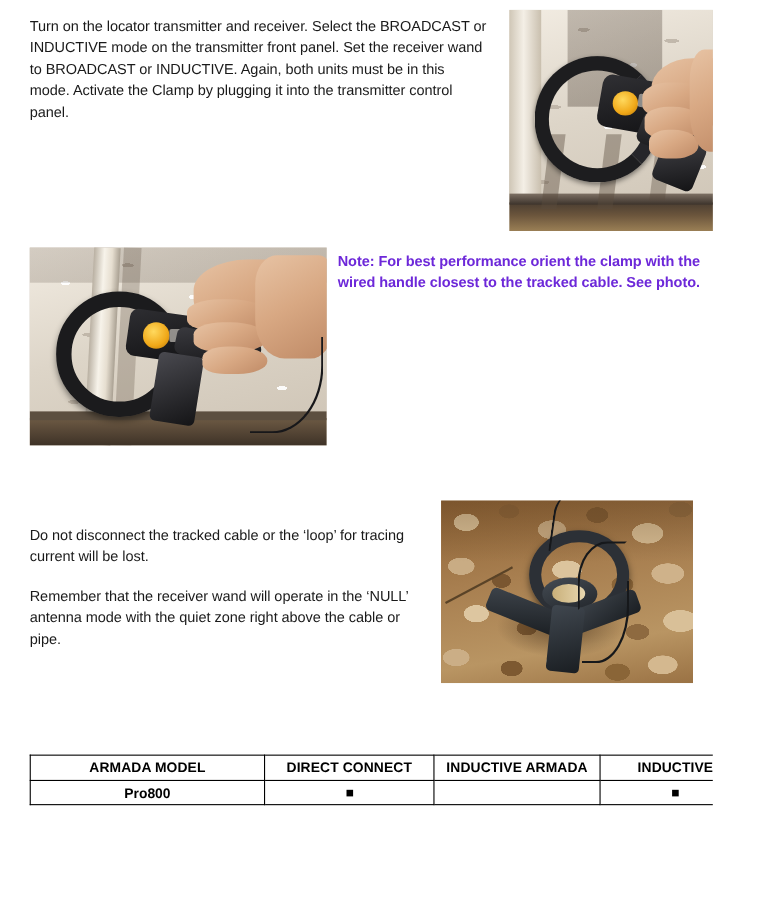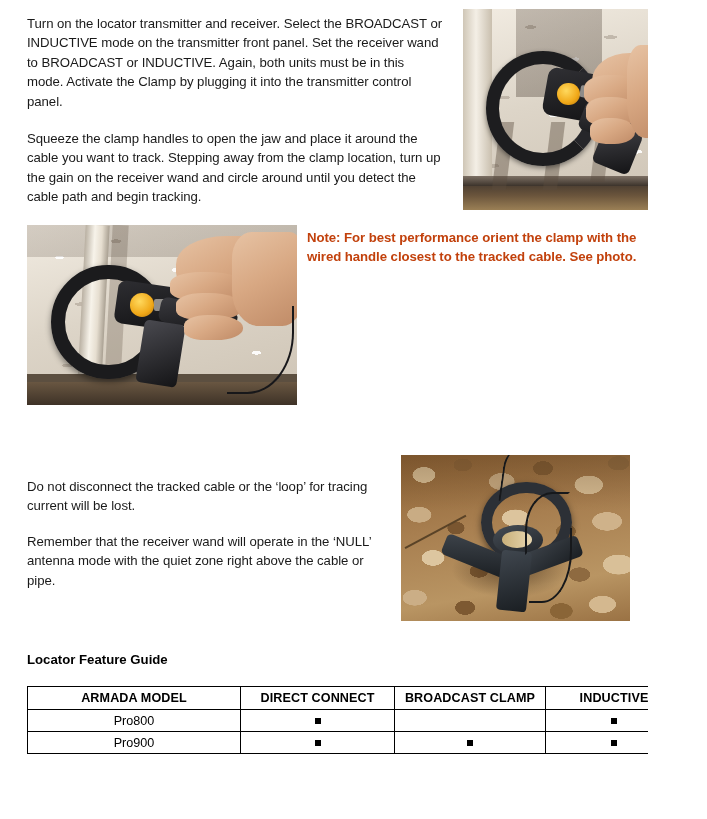--- a/index.html
+++ b/index.html
@@ -23,21 +23,21 @@
   
   .para {
     position: absolute;
     font-size: 13.2px;
     line-height: 19.4px;
     color: #1a1a1a;
     letter-spacing: -0.05px;
   }
   .para.bold {
     font-weight: bold;
-    color: #c2410c;
+    color: #6d28d9;
   }
   .section-title {
     position: absolute;
     font-size: 13.2px;
     font-weight: bold;
     line-height: 18px;
     color: #000;
   }
 
   
@@ -130,38 +130,37 @@
     height: 21px;
     vertical-align: middle;
     background: #fff;
   }
   table.feature th {
     font-weight: bold;
     height: 22px;
     letter-spacing: .1px;
   }
   table.feature td {
-    font-weight: normal;
+    font-weight: bold;
   }
   .dot {
     display: inline-block;
     width: 6px;
     height: 6px;
     background: #000;
     vertical-align: middle;
   }
 </style>
 </head>
 <body>
 
 <div id="page">
 
   <div class="para" style="left:27px; top:14px; width:416px;">Turn on the locator transmitter and receiver. Select the BROADCAST or INDUCTIVE mode on the transmitter front panel. Set the receiver wand to BROADCAST or INDUCTIVE. Again, both units must be in this mode.  Activate the Clamp by plugging it into the transmitter control panel.</div>
 
-  <div class="para" style="left:27px; top:129px; width:419px;">Squeeze the clamp handles to open the jaw and place it around the cable you want to track. Stepping away from the clamp location, turn up the gain on the receiver wand and circle around until you detect the cable path and begin tracking.</div>
 
   <div class="photo" style="left:463px; top:9px; width:205px; height:201px;">
     <div class="scene">
       <div class="stucco"></div>
 
       <div class="stucco-dark" style="left:26%; top:0; width:42%; height:44%; opacity:.55;"></div>
 
       <div style="position:absolute; left:0; top:0; width:14%; height:100%;
                   background:linear-gradient(90deg,#cfc6b6,#f4efe6 45%,#c9bfae);"></div>
 
@@ -308,48 +307,41 @@
                   border-radius:60% 0 0 0;"></div>
       <div style="position:absolute; left:56%; top:44%; width:18%; height:44%;
                   border-right:2.5px solid #16181b; border-bottom:2.5px solid #16181b;
                   border-radius:0 0 70% 0;"></div>
 
       <div style="position:absolute; left:0; top:46%; width:30%; height:2px;
                   background:#5a4327; transform:rotate(-28deg);"></div>
     </div>
   </div>
 
-  <div class="section-title" style="left:27px; top:651px;">Locator Feature Guide</div>
 
   <div class="table-wrap" style="left:27px; top:686px; width:655px;">
     <table class="feature" style="width:655px;">
       <colgroup>
         <col style="width:213px;">
         <col style="width:154px;">
         <col style="width:151px;">
         <col style="width:137px;">
       </colgroup>
       <thead>
         <tr>
           <th>ARMADA MODEL</th>
           <th>DIRECT CONNECT</th>
-          <th>BROADCAST CLAMP</th>
+          <th>INDUCTIVE ARMADA</th>
           <th>INDUCTIVE</th>
         </tr>
       </thead>
       <tbody>
         <tr>
           <td>Pro800</td>
           <td><span class="dot"></span></td>
           <td></td>
           <td><span class="dot"></span></td>
         </tr>
-        <tr>
-          <td>Pro900</td>
-          <td><span class="dot"></span></td>
-          <td><span class="dot"></span></td>
-          <td><span class="dot"></span></td>
-        </tr>
       </tbody>
     </table>
   </div>
 
 </div>
 
 </body></html>

